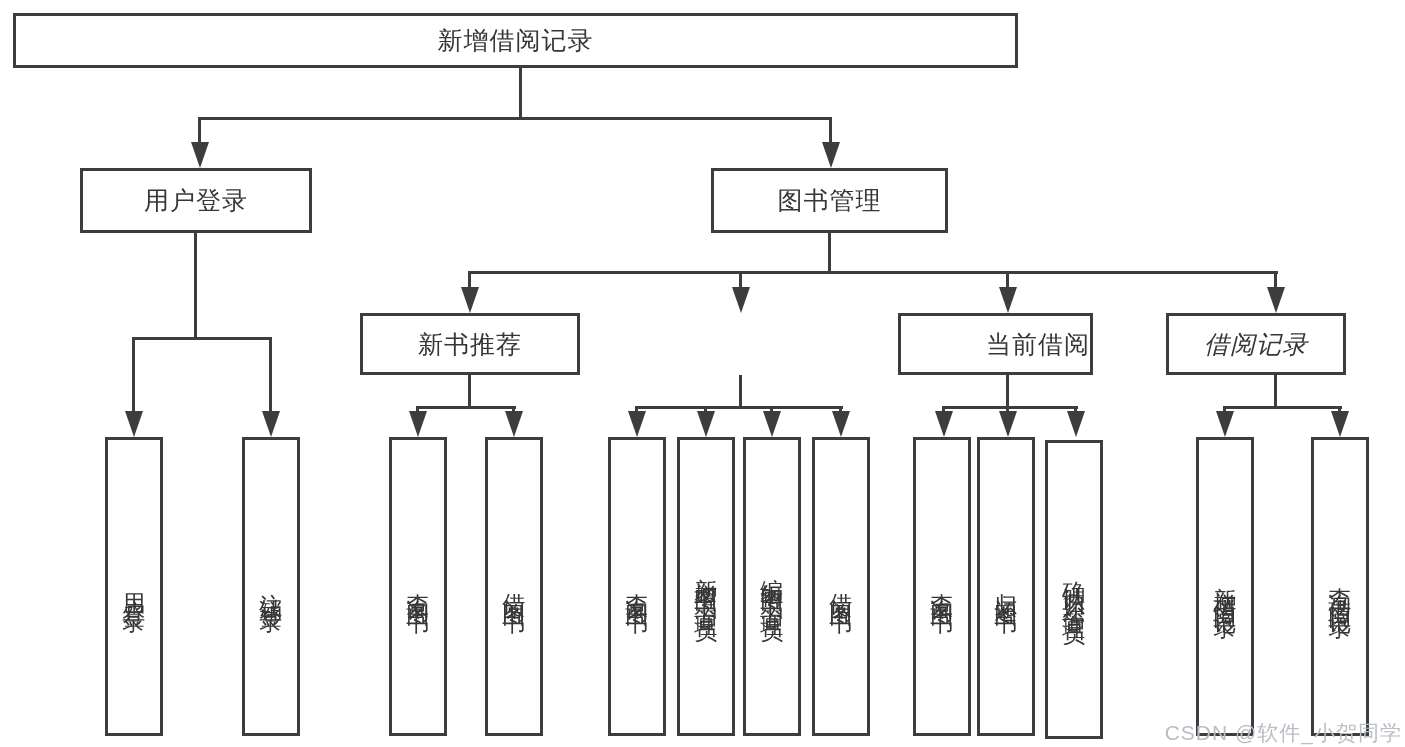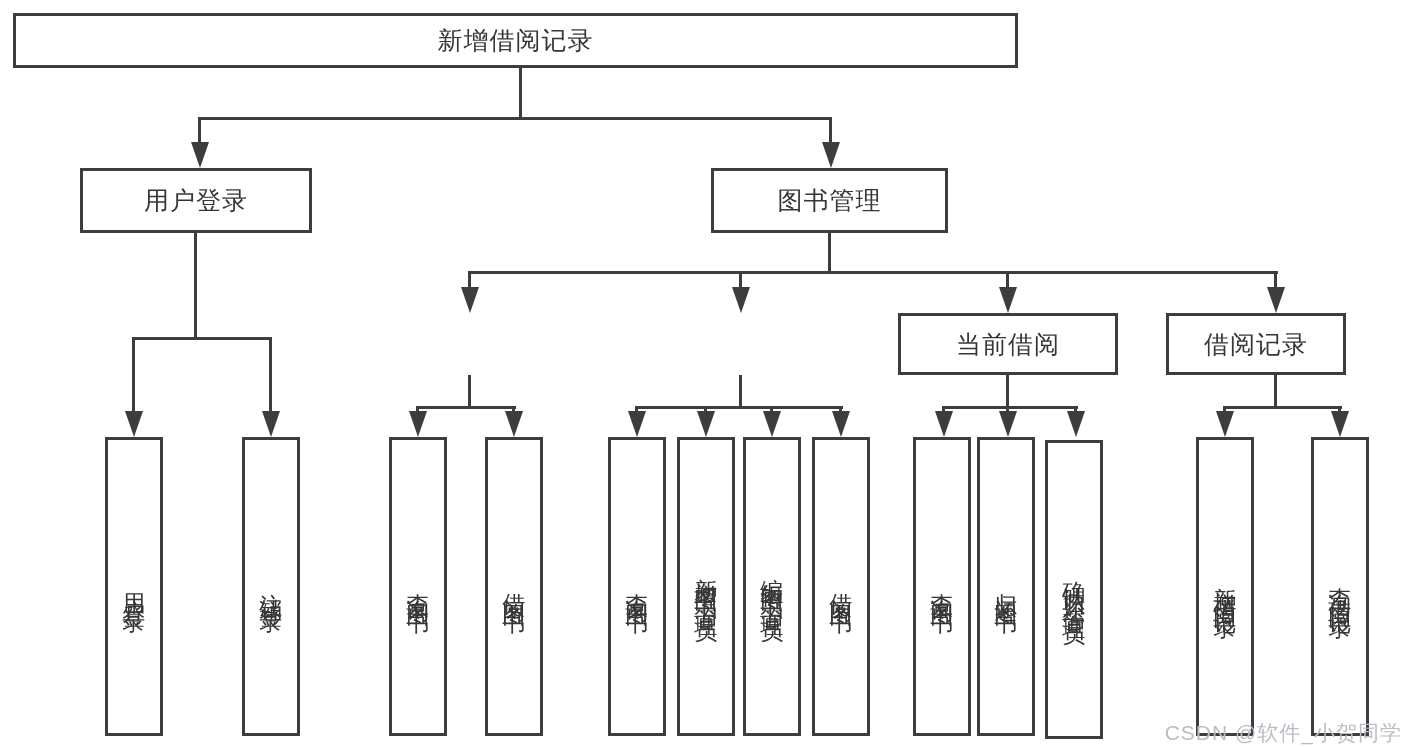--- a/index.html
+++ b/index.html
@@ -97,24 +97,27 @@
   <div class="hl" style="left:468px;top:271px;width:810px;"></div>
   <div class="vl" style="left:468px;top:271px;height:22px;"></div>
   <div class="ah" style="left:461px;top:287px;"></div>
   <div class="vl" style="left:739px;top:271px;height:22px;"></div>
   <div class="ah" style="left:732px;top:287px;"></div>
   <div class="vl" style="left:1006px;top:271px;height:22px;"></div>
   <div class="ah" style="left:999px;top:287px;"></div>
   <div class="vl" style="left:1274px;top:271px;height:22px;"></div>
   <div class="ah" style="left:1267px;top:287px;"></div>
 
-  <div class="box" style="left:898px;top:313px;width:220px;height:62px;">
+  <div class="box" style="left:360px;top:313px;width:220px;height:62px;">
+    <span>新书推荐</span>
+  </div>
+  <div class="box" style="left:898px;top:313px;width:195px;height:62px;justify-content:flex-end;">
     <span>当前借阅</span>
   </div>
-  <div class="box" style="left:1166px;top:313px;width:180px;height:62px;">
+  <div class="box" style="left:1166px;top:313px;width:180px;height:62px;font-style:italic;">
     <span>借阅记录</span>
   </div>
 
   <div class="vl" style="left:468px;top:375px;height:34px;"></div>
   <div class="hl" style="left:416px;top:406px;width:100px;"></div>
   <div class="vl" style="left:416px;top:406px;height:14px;"></div>
   <div class="ah" style="left:409px;top:411px;"></div>
   <div class="vl" style="left:512px;top:406px;height:14px;"></div>
   <div class="ah" style="left:505px;top:411px;"></div>
 

